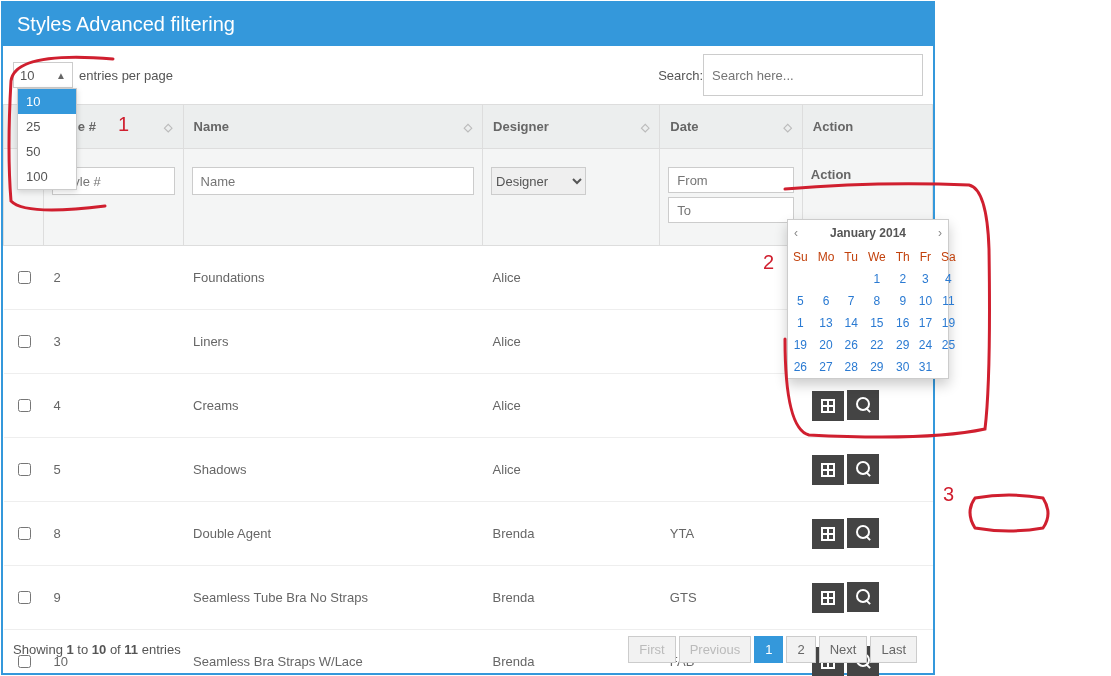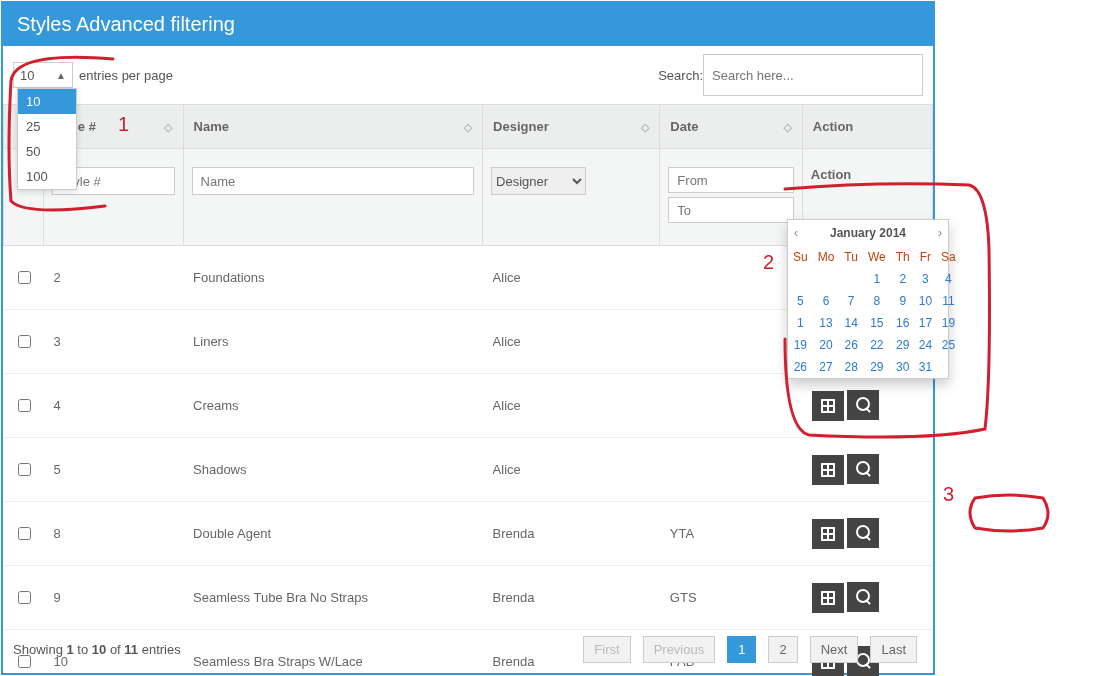--- a/index.html
+++ b/index.html
@@ -77,21 +77,21 @@
     width:32px; height:30px;
     background:#444; color:#fff;
     display:inline-flex; align-items:center; justify-content:center;
     border:none; margin-right:3px; cursor:pointer;
   }
   .footer-row {
     position:absolute; bottom:4px; left:0; right:6px;
     display:flex; justify-content:space-between; align-items:center;
     padding:6px 10px;
   }
-  .pager { display:flex; gap:12px; }
+  .pager { display:flex; gap:3px; }
   .pg-btn {
     border:1px solid #ccc; background:#f2f2f2; padding:5px 10px; cursor:pointer;
     color:#666;
   }
   .pg-btn.active { background:#3498db; color:#fff; border-color:#3498db;}
   .pg-btn.disabled { color:#bbb; cursor:default;}
 
   
   .pagesize-popup {
     position:absolute; top:85px; left:14px; width:60px;

